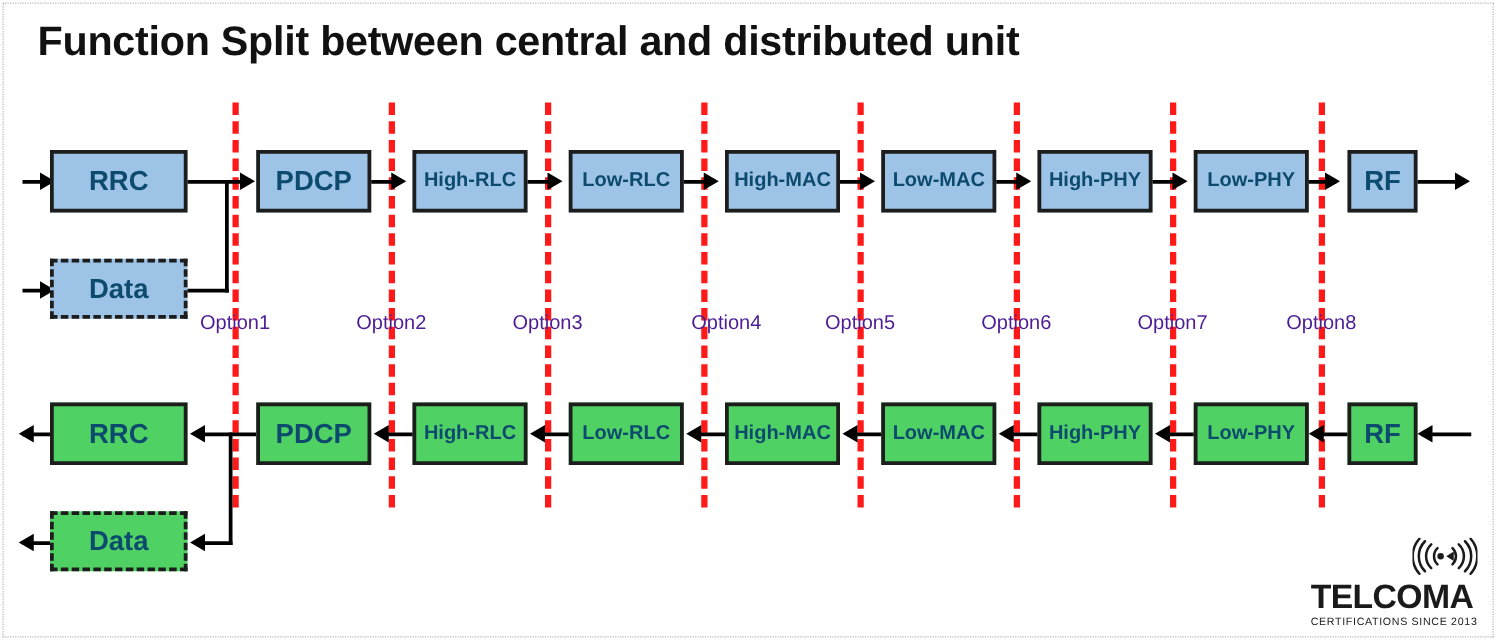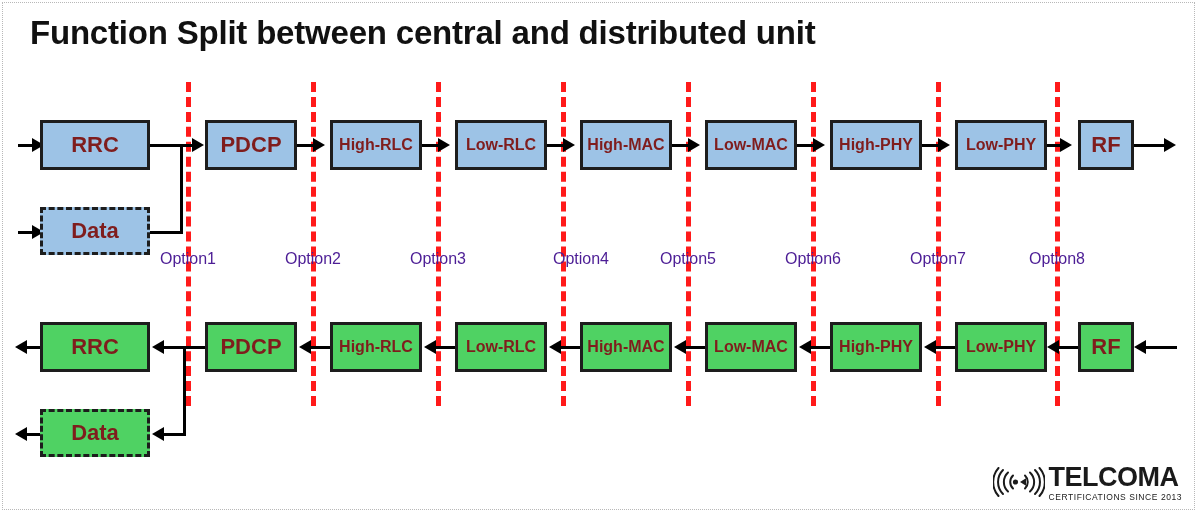--- a/index.html
+++ b/index.html
@@ -39,21 +39,21 @@
     white-space: nowrap;
   }
 
   
   .block {
     position: absolute;
     box-sizing: border-box;
     display: flex;
     align-items: center;
     justify-content: center;
-    color: #7f1d1d;
+    color: #0c4a6e;
     font-weight: 600;
     text-align: center;
     line-height: 1;
     border: 3px solid #1d1d1d;
   }
   .block.blue  { background: #9dc3e6; }
   .block.green { background: #4fd263; }
   .block.dashed { border-style: dashed; border-width: 3px; }
 
   .lbl-lg { font-size: 22px; }
@@ -93,22 +93,23 @@
     width: 120px;
     white-space: nowrap;
   }
 
   
   #logo {
     position: absolute;
     right: 18px;
     bottom: 14px;
     display: flex;
-    align-items: center;
+    align-items: flex-end;
     gap: 4px;
+    flex-direction: column;
   }
   #logo .waves { display: block; }
   #logo .wordmark {
     display: flex;
     flex-direction: column;
     align-items: stretch;
     line-height: 1;
   }
   #logo .brand {
     font-size: 27px;

